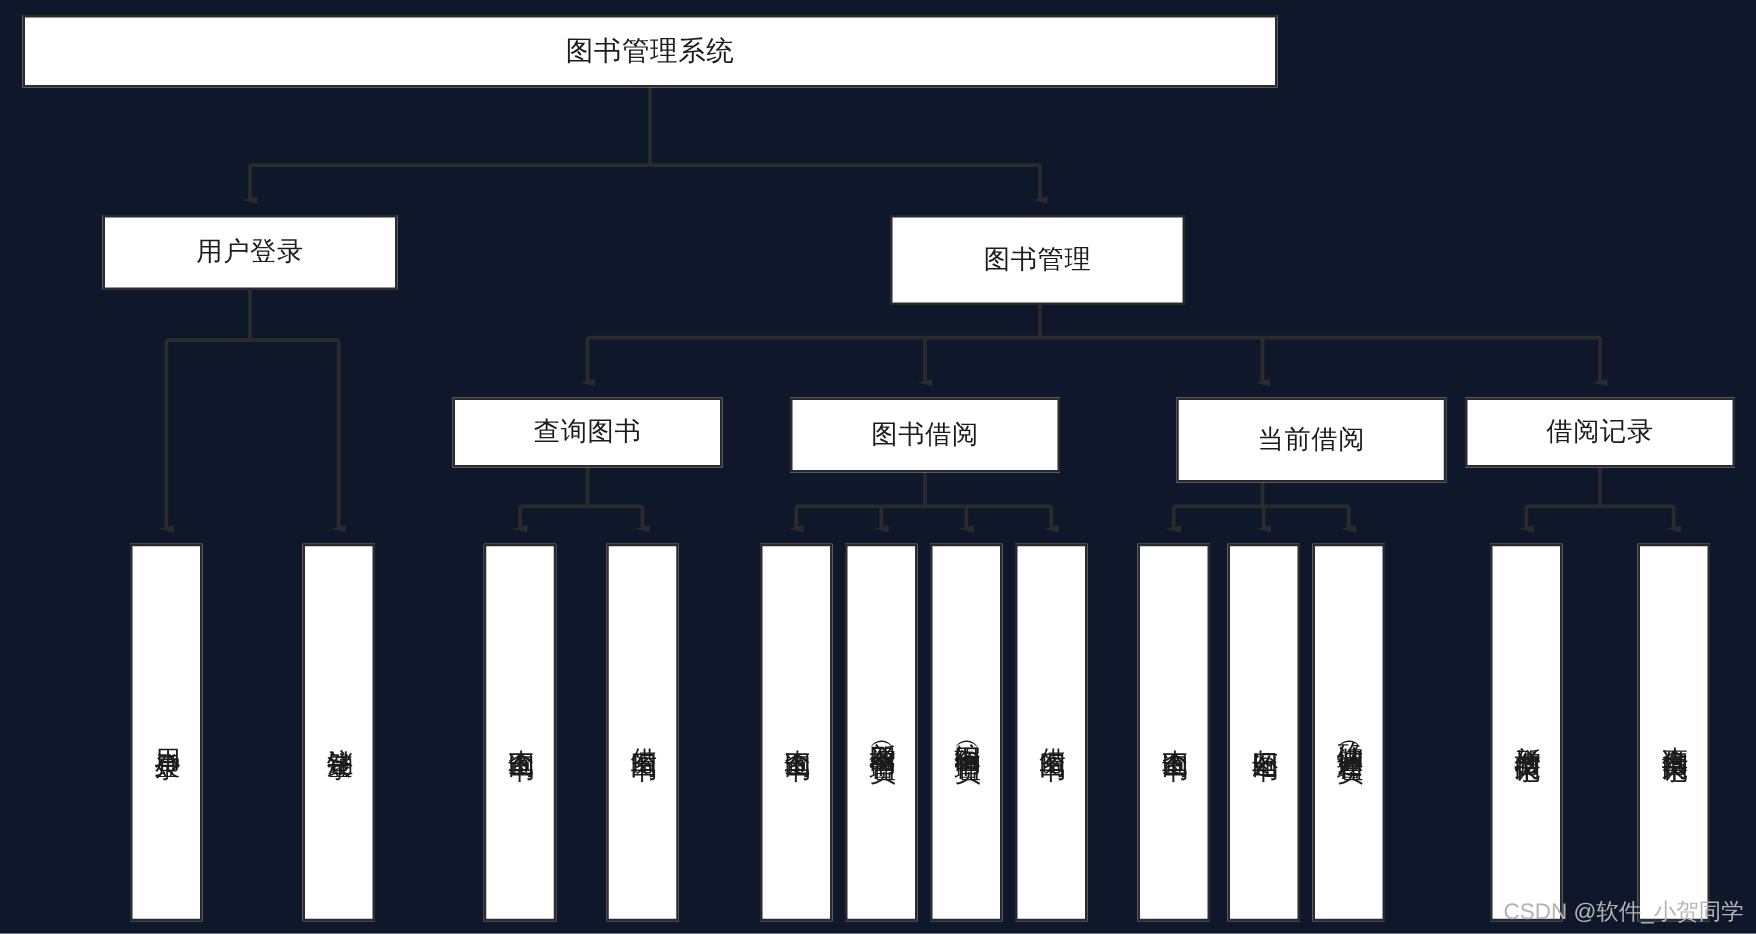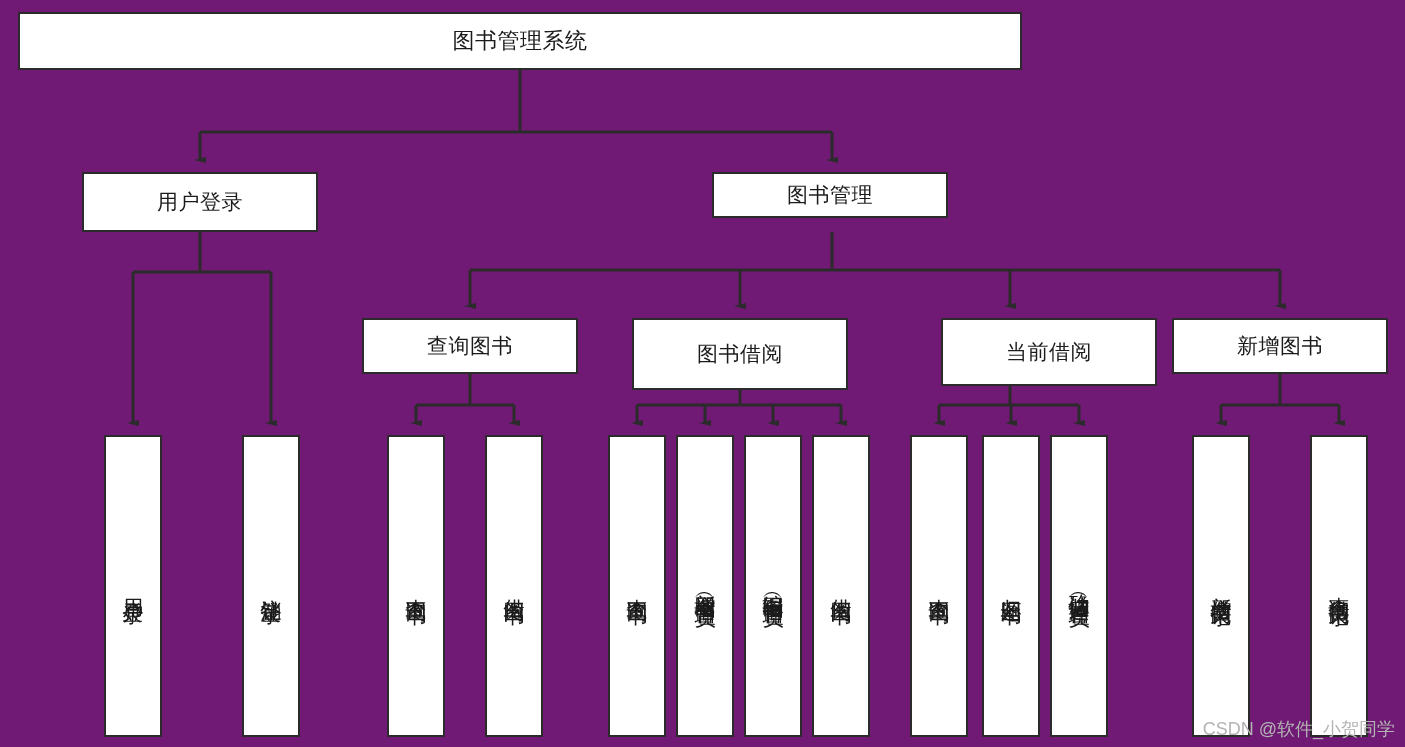--- a/index.html
+++ b/index.html
@@ -8,21 +8,21 @@
     padding: 0;
     background: #ffffff;
   }
   body {
     font-family: "Liberation Sans", "DejaVu Sans", sans-serif;
   }
   #diagram-root {
     position: relative;
     width: 1405px;
     height: 747px;
-    background: #701a75;
+    background: #0f172a;
     overflow: hidden;
   }
   #edges-layer {
     position: absolute;
     left: 0;
     top: 0;
     width: 1405px;
     height: 747px;
     pointer-events: none;
   }
@@ -121,35 +121,35 @@
     </g>
   </svg>
 
   <div class="node root" style="left:18px; top:12px; width:1004px; height:58px;">
     <span class="node-label">图书管理系统</span>
   </div>
 
   <div class="node" style="left:82px; top:172px; width:236px; height:60px;">
     <span class="node-label">用户登录</span>
   </div>
-  <div class="node" style="left:712px; top:172px; width:236px; height:46px;">
+  <div class="node" style="left:712px; top:172px; width:236px; height:72px;">
     <span class="node-label">图书管理</span>
   </div>
 
   <div class="node" style="left:362px; top:318px; width:216px; height:56px;">
     <span class="node-label">查询图书</span>
   </div>
-  <div class="node" style="left:632px; top:318px; width:216px; height:72px;">
+  <div class="node" style="left:632px; top:318px; width:216px; height:60px;">
     <span class="node-label">图书借阅</span>
   </div>
   <div class="node" style="left:941px; top:318px; width:216px; height:68px;">
     <span class="node-label">当前借阅</span>
   </div>
   <div class="node" style="left:1172px; top:318px; width:216px; height:56px;">
-    <span class="node-label">新增图书</span>
+    <span class="node-label">借阅记录</span>
   </div>
 
   <div class="node leaf" style="left:104px; top:435px; width:58px; height:302px;">
     <span class="node-label">用户登录</span>
   </div>
   <div class="node leaf" style="left:242px; top:435px; width:58px; height:302px;">
     <span class="node-label">注销登录</span>
   </div>
 
   <div class="node leaf" style="left:387px; top:435px; width:58px; height:302px;">

